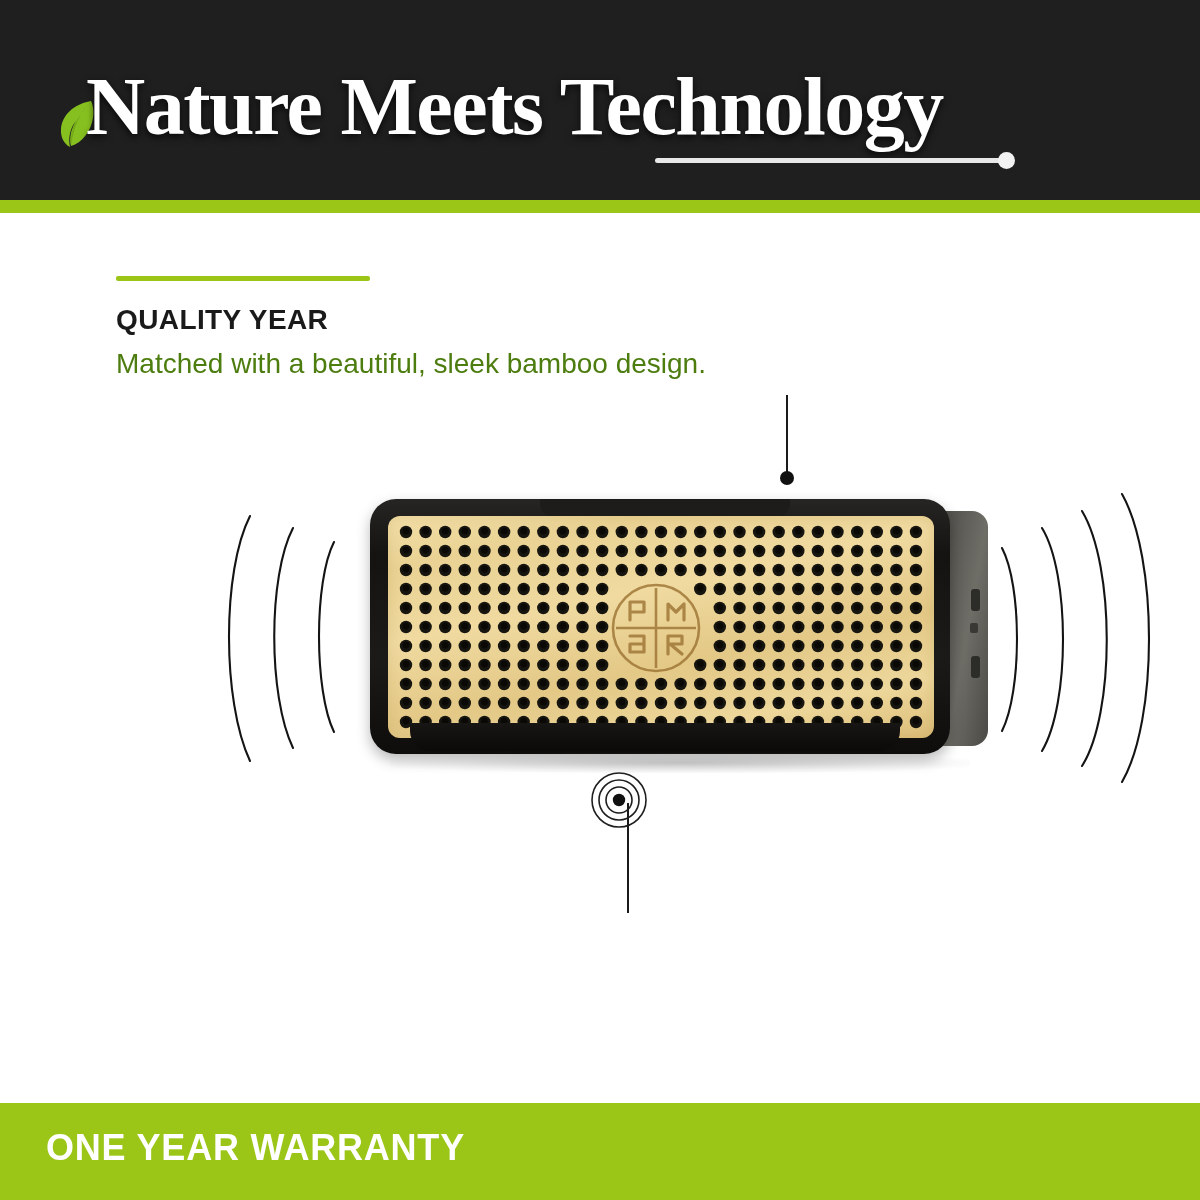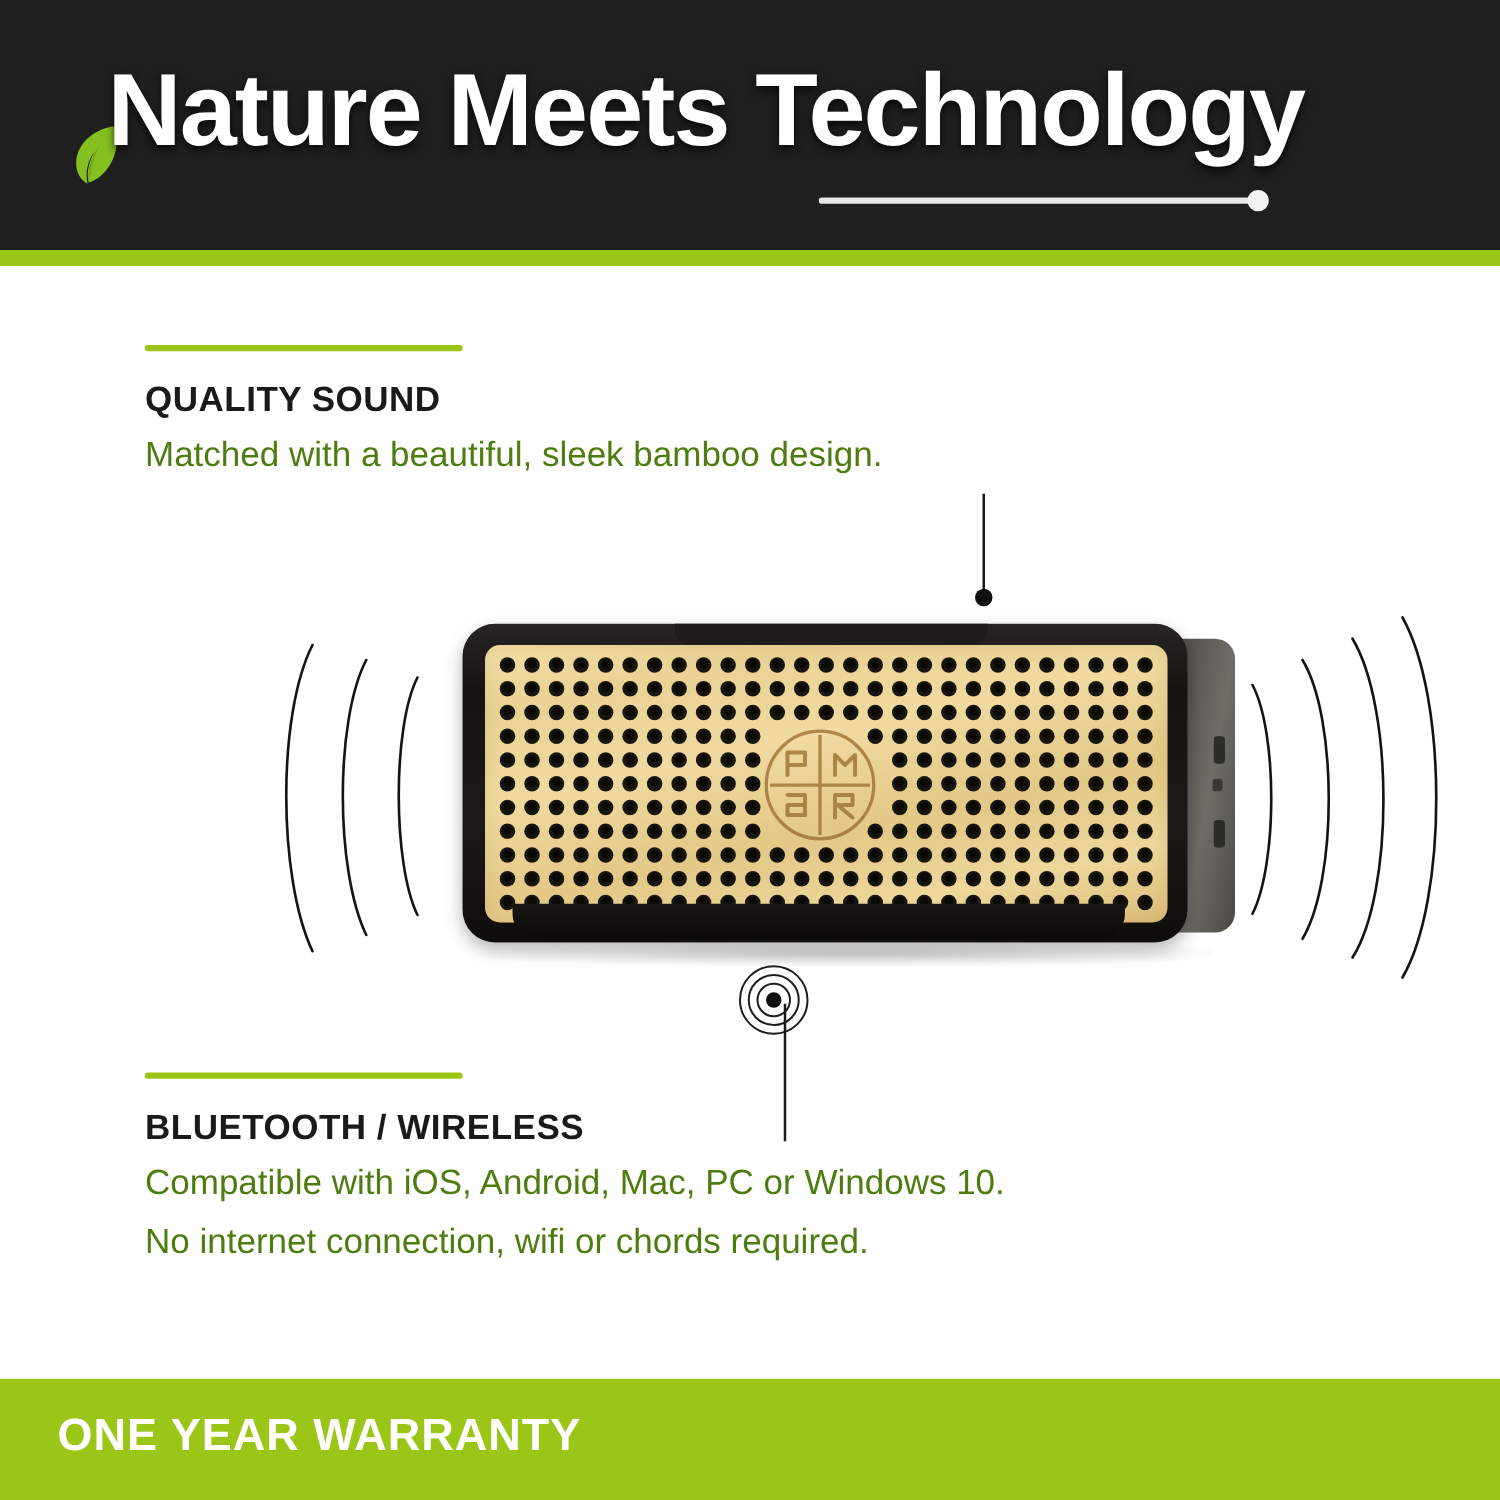--- a/index.html
+++ b/index.html
@@ -26,29 +26,30 @@
     position:absolute; left:0; top:0;
     width:1200px; height:200px;
   }
   #leaf-icon {
     position:absolute;
     left:58px; top:98px;
     width:38px; height:52px;
   }
   #title-text {
     position:absolute;
-    left:86px; top:48px;
+    left:86px; top:66px;
     width:1090px;
     color:#ffffff;
     font-size:82px;
     font-weight:bold;
     letter-spacing:-1.5px;
     line-height:1.0;
     white-space:nowrap;
     text-shadow:0 3px 7px rgba(0,0,0,0.75);
+    font-family:Liberation Serif, serif;
   }
   #title-underline {
     position:absolute;
     left:655px; top:158px;
     width:352px; height:5px;
     background:#e8e8e8;
     border-radius:3px;
   }
   #title-underline-dot {
     position:absolute;
@@ -253,30 +254,24 @@
       <div id="title-underline-dot"></div>
     </div>
   </div>
 
   <div id="green-rule"></div>
 
   <div id="canvas">
 
     <div class="feature" id="feature-quality">
       <div class="feature-bar"></div>
-      <div class="feature-title">QUALITY SOUND</div>
+      <div class="feature-title">QUALITY YEAR</div>
       <div class="feature-body">Matched with a beautiful, sleek bamboo design.</div>
     </div>
 
-    <div class="feature" id="feature-bluetooth">
-      <div class="feature-bar"></div>
-      <div class="feature-title">BLUETOOTH / WIRELESS</div>
-      <div class="feature-body">Compatible with iOS, Android, Mac, PC or Windows 10.</div>
-      <div class="feature-body">No internet connection, wifi or chords required.</div>
-    </div>
 
     <div id="leader-top"></div>
     <div id="leader-top-dot"></div>
     <div id="leader-bottom"></div>
 
     <span id="bt-marker">
       <svg width="62" height="62" viewBox="0 0 62 62">
         <circle cx="31" cy="31" r="27" fill="none" stroke="#1e1e1e" stroke-width="1.6"></circle>
         <circle cx="31" cy="31" r="20" fill="none" stroke="#1e1e1e" stroke-width="1.6"></circle>
         <circle cx="31" cy="31" r="13" fill="none" stroke="#1e1e1e" stroke-width="1.6"></circle>

